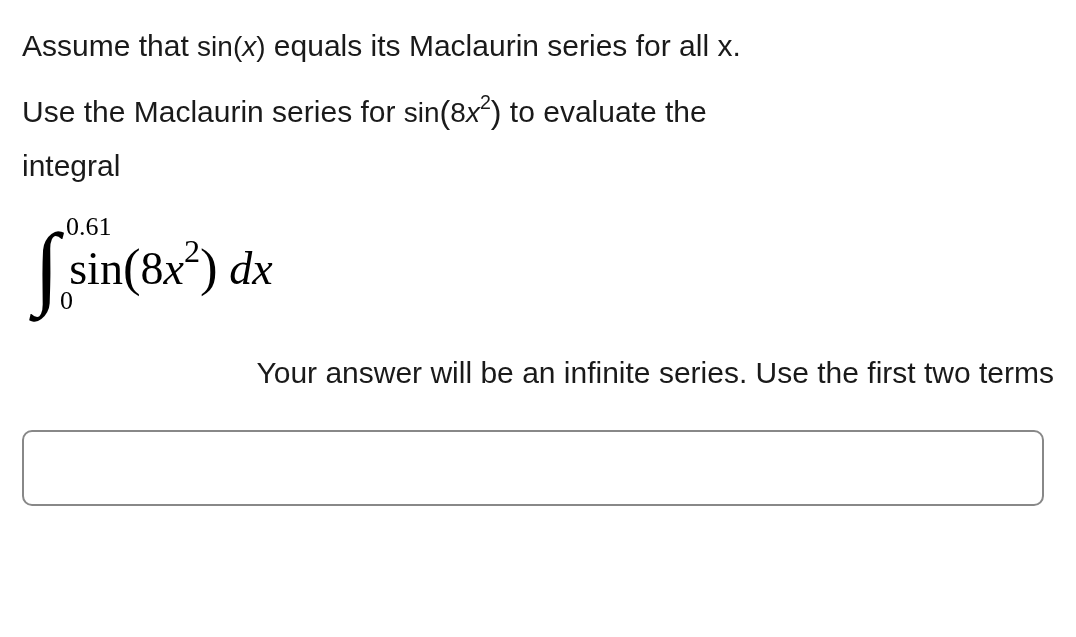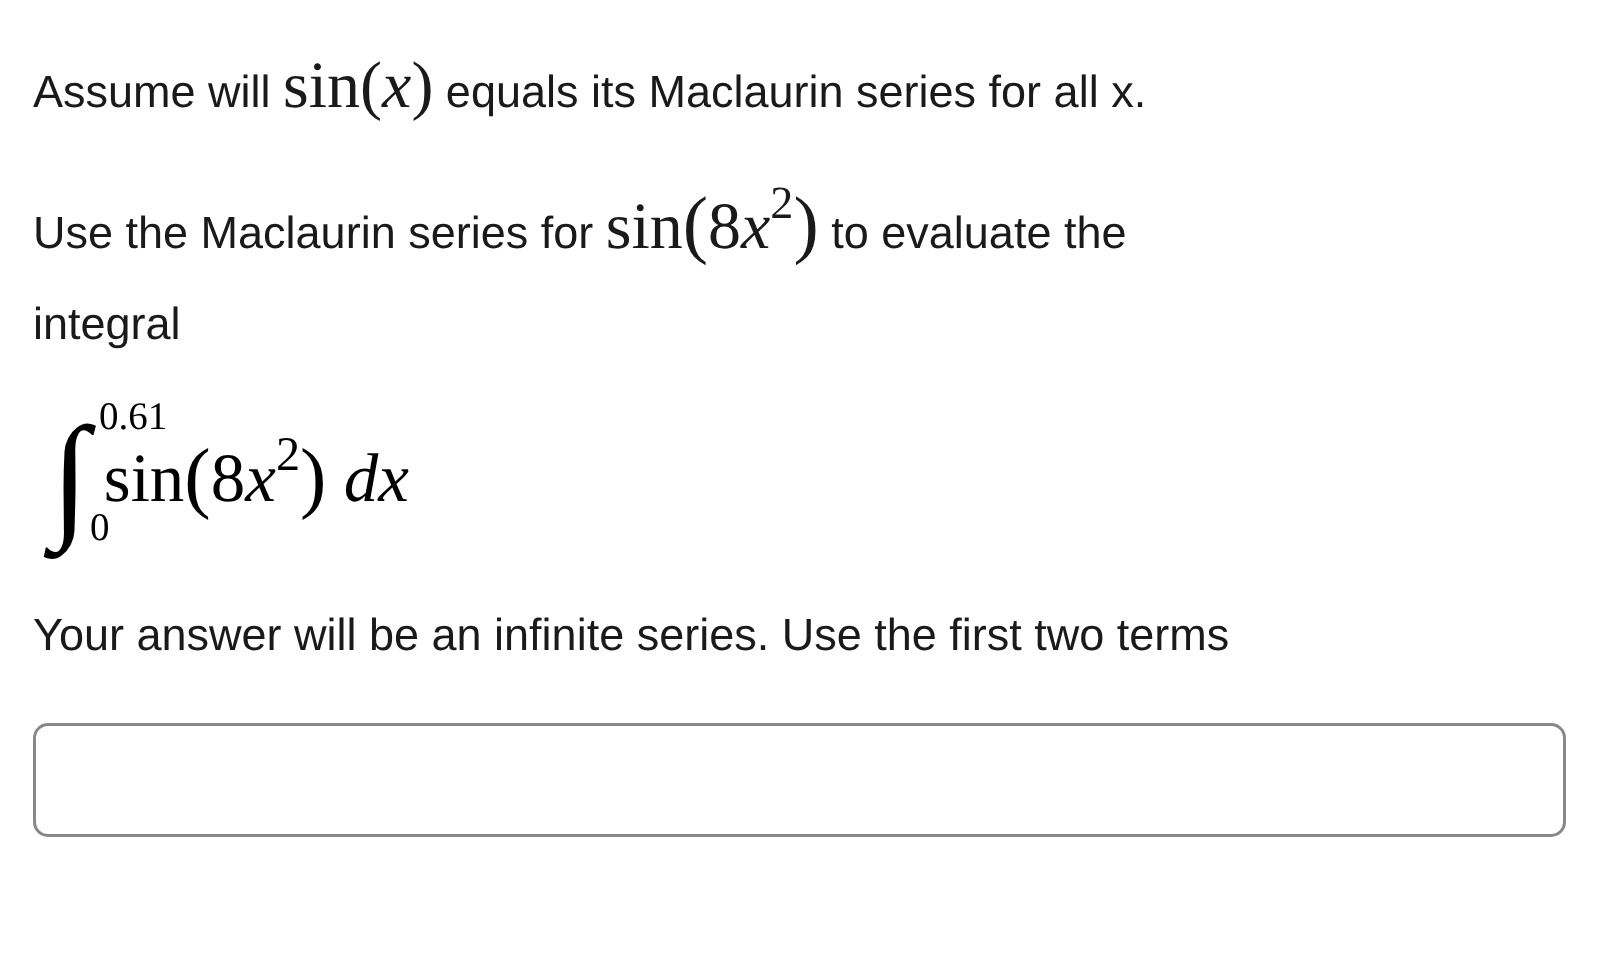--- a/index.html
+++ b/index.html
@@ -58,22 +58,22 @@
       bottom: -4px;
       left: 26px;
       font-size: 26px;
     }
     .integrand {
       font-size: 46px;
       font-family: 'Cambria Math', 'STIX', 'Times New Roman', serif;
       margin-left: 4px;
     }
     .math-inline {
-      font-family: Liberation Serif, serif;
-      font-size: 44px;
+      font-family: Liberation Sans, sans-serif;
+      font-size: 28px;
       text-align: center;
     }
     .sup {
       font-size: 0.7em;
       vertical-align: super;
       position: relative;
       top: -0.15em;
     }
     .italic {
       font-style: italic;
@@ -96,28 +96,29 @@
       font-size: 28px;
       padding: 10px 18px;
       background: #ffffff;
       outline: none;
     }
     .note-text {
       font-size: 30px;
       line-height: 1.55;
       color: #1a1a1a;
       margin-bottom: 0;
+      text-align: right;
     }
   </style>
 </head>
 <body>
 
 <div class="problem-text">
   <div class="line1">
-    <span>Assume will </span><span class="math-inline"><span>sin</span><span>(</span><span class="italic">x</span><span>)</span></span><span> equals its Maclaurin series for all x.</span>
+    <span>Assume that </span><span class="math-inline"><span>sin</span><span>(</span><span class="italic">x</span><span>)</span></span><span> equals its Maclaurin series for all x.</span>
   </div>
   <div class="line2">
     <span>Use the Maclaurin series for </span><span class="math-inline"><span>sin</span><span class="paren-large">(</span><span>8</span><span class="italic">x</span><span class="sup">2</span><span class="paren-large">)</span></span><span> to evaluate the</span>
   </div>
   <div class="line3">integral</div>
 </div>
 
 <div class="integral-block">
   <div class="integral-symbol-wrap">
     <span class="integral-upper">0.61</span>

